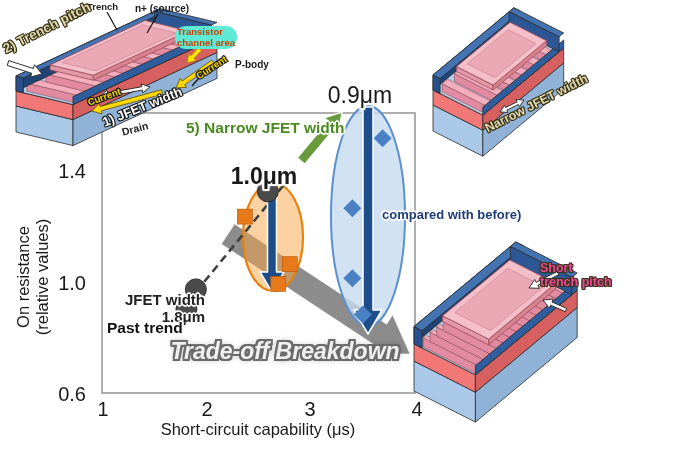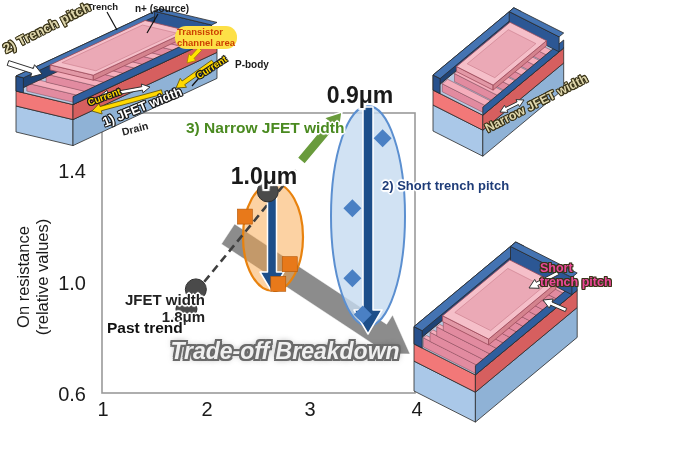--- a/index.html
+++ b/index.html
@@ -168,38 +168,40 @@
     <span>On resistance</span><br>
     <span>(relative values)</span>
   </div>
   <div class="lbl tick" style="left:52px;top:160px;width:34px;text-align:right;">1.4</div>
   <div class="lbl tick" style="left:52px;top:272px;width:34px;text-align:right;">1.0</div>
   <div class="lbl tick" style="left:52px;top:383px;width:34px;text-align:right;">0.6</div>
   <div class="lbl tick" style="left:88px;top:398px;width:30px;text-align:center;">1</div>
   <div class="lbl tick" style="left:192px;top:398px;width:30px;text-align:center;">2</div>
   <div class="lbl tick" style="left:295px;top:398px;width:30px;text-align:center;">3</div>
   <div class="lbl tick" style="left:402px;top:398px;width:30px;text-align:center;">4</div>
+  <div class="lbl axis-title" style="left:108px;top:420px;width:300px;text-align:center;">Short-circuit capability (μs)</div>
 
   <div class="lbl halo-w" style="left:100px;top:291px;width:105px;text-align:right;font-weight:bold;font-size:15px;color:#222;line-height:17px;">
     <span>JFET width</span><br>
     <span>1.8μm</span>
   </div>
   <div class="lbl halo-w" style="left:107px;top:319px;font-weight:bold;font-size:15.5px;color:#111;">Past trend</div>
   <div class="lbl halo-w2" style="left:214px;top:155px;width:100px;text-align:center;font-weight:bold;font-size:23px;margin-top:8px;">1.0μm</div>
-  <div class="lbl halo-w2" style="left:310px;top:82px;width:100px;text-align:center;font-weight:bold;font-size:23px;">0.9μm</div>
-  <div class="lbl halo-w" style="left:186px;top:119px;font-weight:bold;font-size:15.5px;color:#4a8a20;">3) Narrow JFET width</div>
+  <div class="lbl halo-w2" style="left:310px;top:82px;width:100px;text-align:center;font-weight:normal;font-size:23px;">0.9μm</div>
+  <div class="lbl halo-w" style="left:186px;top:119px;font-weight:bold;font-size:15.5px;color:#4a8a20;">5) Narrow JFET width</div>
   <div class="lbl halo-w" style="left:382px;top:179px;font-weight:bold;font-size:13px;color:#1e3c78;line-height:14.5px;">
-    <span>2) Short trench pitch</span><br>
     <br>
+    <br>
+    <span>compared with before)</span>
   </div>
   <div class="lbl tradeoff" style="left:140px;top:338px;width:290px;text-align:center;">Trade-off Breakdown</div>
 
   <div class="lbl" style="left:87px;top:1px;font-weight:bold;font-size:9.5px;">Trench</div>
   <div class="lbl" style="left:135px;top:3px;font-weight:bold;font-size:10px;">n+ (source)</div>
-  <div class="lbl" style="left:175px;top:26px;background:#fde047;color:#cc3f00;font-weight:bold;font-size:9.5px;line-height:10.5px;padding:1px 2px;border-radius:11px;">
+  <div class="lbl" style="left:175px;top:26px;background:#5eead4;color:#cc3f00;font-weight:bold;font-size:9.5px;line-height:10.5px;padding:1px 2px;border-radius:11px;">
     <span>Transistor</span><br>
     <span>channel area</span>
   </div>
   <div class="lbl" style="left:191px;top:59px;font-weight:bold;font-size:10px;margin-left:44px;">P-body</div>
   <div class="lbl halo-d" style="left:4px;top:42px;font-weight:bold;font-size:13.5px;color:#e0d8ae;transform:rotate(-27deg);transform-origin:0 50%;">2) Trench pitch</div>
   <div class="lbl halo-b" style="left:88px;top:97px;font-weight:bold;font-size:9.5px;color:#ffd800;transform:rotate(-20deg);transform-origin:0 50%;">Current</div>
   <div class="lbl halo-b" style="left:197px;top:71px;font-weight:bold;font-size:9.5px;color:#ffd800;transform:rotate(-33deg);transform-origin:0 50%;">Current</div>
   <div class="lbl halo-b" style="left:103px;top:115px;font-weight:bold;font-size:13px;color:#fff;transform:rotate(-22deg);transform-origin:0 50%;">1) JFET width</div>
   <div class="lbl halo-w" style="left:122px;top:126px;font-weight:bold;font-size:10.5px;color:#222;transform:rotate(-15deg);transform-origin:0 50%;">Drain</div>
 

